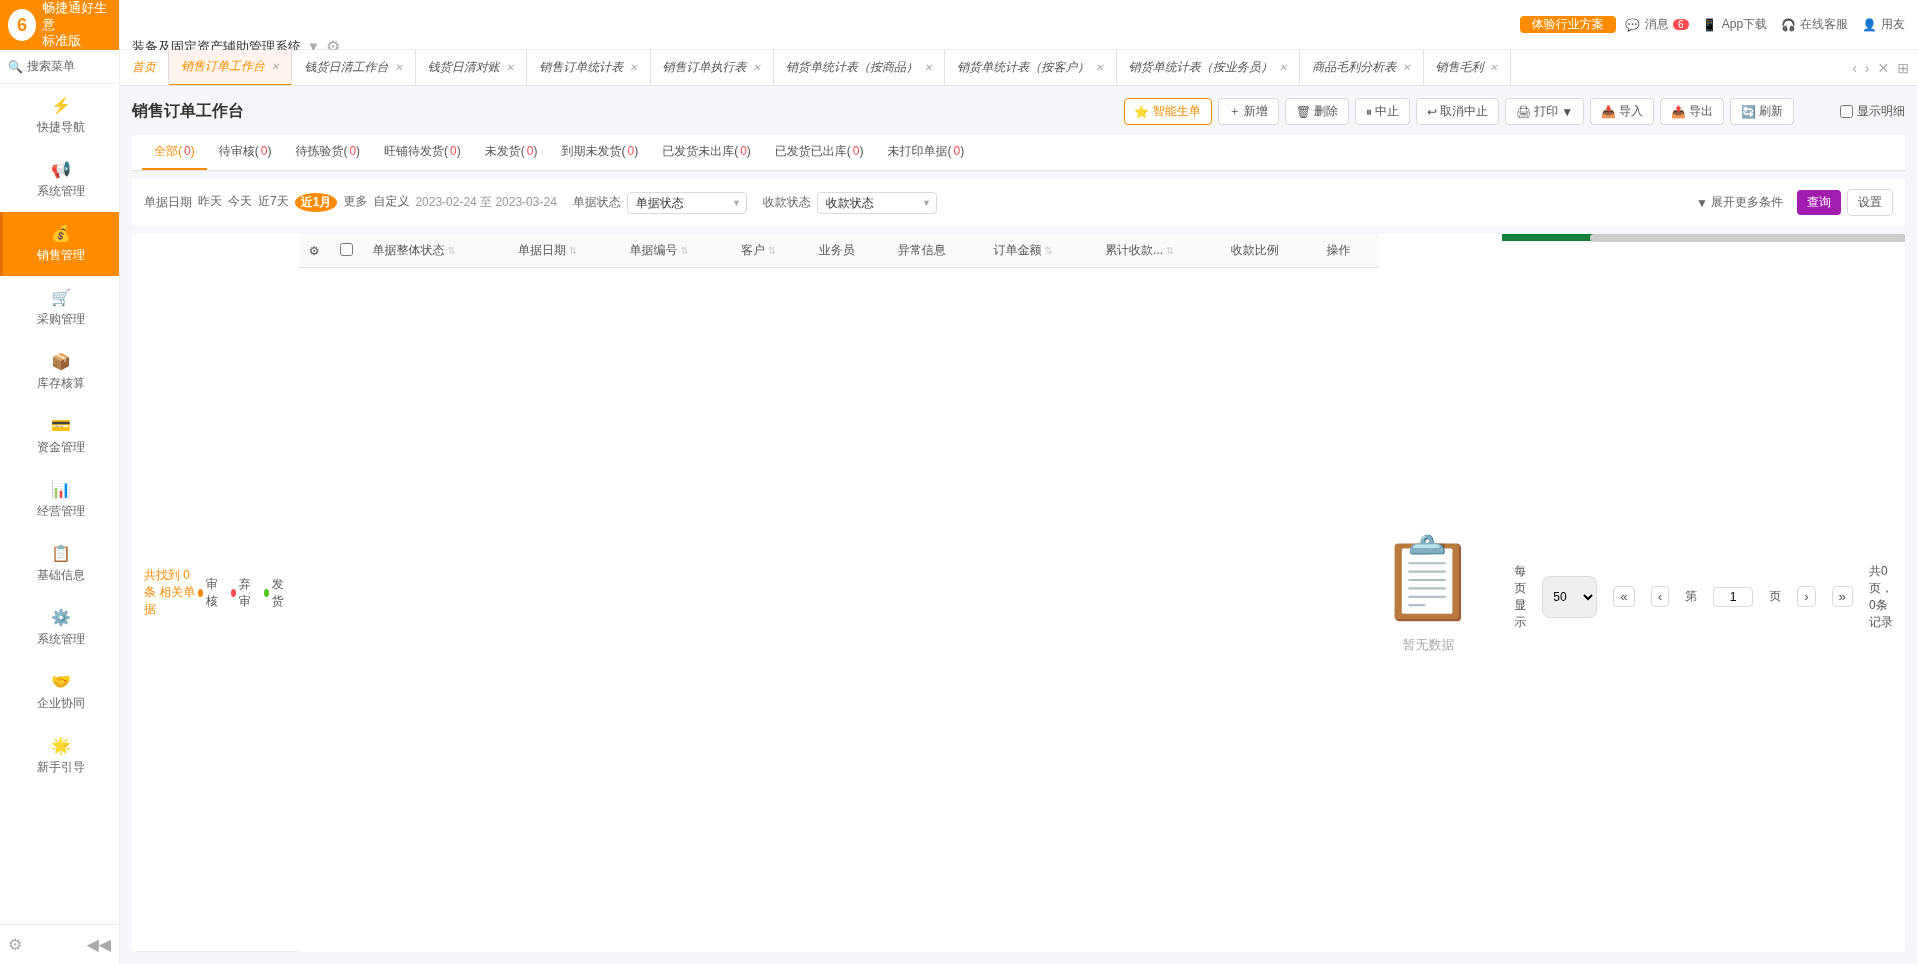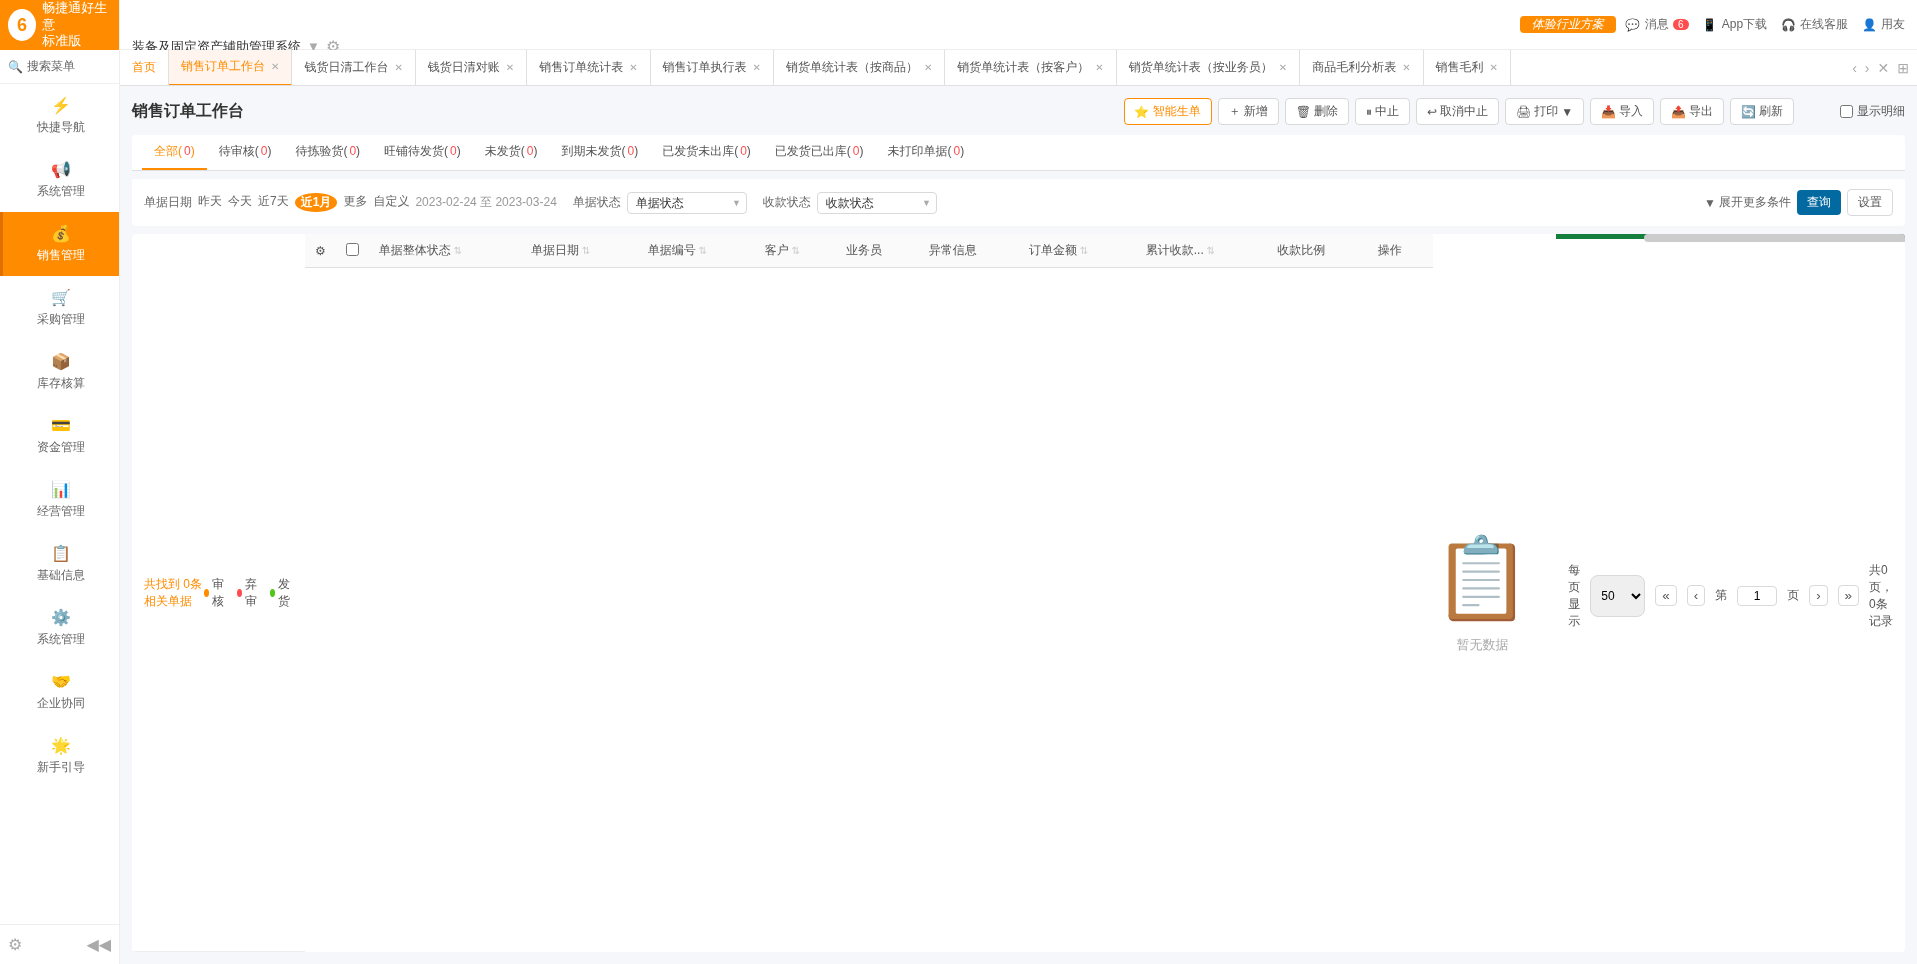--- a/index.html
+++ b/index.html
@@ -17,29 +17,29 @@
     .sidebar-bottom { margin-top: auto; padding: 10px 8px; display: flex; justify-content: space-between; border-top: 1px solid #eee; }
     .sidebar-bottom-icon { color: #aaa; cursor: pointer; font-size: 16px; }
 
     
     .main { flex: 1; display: flex; flex-direction: column; overflow: hidden; }
 
     
     .topbar { height: 50px; background: #fff; display: flex; align-items: center; padding: 0 12px; border-bottom: 1px solid #eee; gap: 10px; }
     .topbar-system { display: flex; align-items: center; gap: 6px; flex: 1; font-size: 13px; color: #333; margin-top: 44px; }
     .topbar-system-arrow { color: #aaa; }
-    .topbar-solution-btn { background: #ff8c00; color: #fff; border: none; border-radius: 4px; padding: 0 12px; cursor: pointer; font-size: 12px; font-style: italic; }
+    .topbar-solution-btn { background: #ff8c00; color: #fff; border: none; border-radius: 4px; padding: 0 12px; cursor: pointer; font-size: 12px; }
     .topbar-right { display: flex; align-items: center; gap: 14px; color: #666; font-size: 12px; }
     .topbar-right-item { display: flex; align-items: center; gap: 4px; cursor: pointer; }
     .badge { background: #ff4d4f; color: #fff; border-radius: 10px; padding: 0 5px; font-size: 10px; min-width: 16px; text-align: center; }
     .gear-icon { color: #aaa; cursor: pointer; font-size: 16px; }
 
     
     .tabbar { height: 36px; background: #fff; display: flex; align-items: center; border-bottom: 1px solid #e0e0e0; padding-left: 0; overflow: hidden; }
-    .tab { display: flex; align-items: center; gap: 4px; padding: 0 12px; height: 36px; border-right: 1px solid #e0e0e0; cursor: pointer; white-space: nowrap; font-size: 12px; color: #555; flex-shrink: 0; }
+    .tab { display: flex; align-items: center; gap: 4px; padding: 0 12px; height: 36px; border-right: 1px solid #e0e0e0; cursor: pointer; white-space: nowrap; font-size: 12px; color: #555; flex-shrink: 0; font-style: italic; }
     .tab.active { background: #fff5ee; color: #ff8c00; border-bottom: 2px solid #ff8c00; }
     .tab.home { color: #ff8c00; }
     .tab-close { color: #aaa; font-size: 10px; margin-left: 2px; }
     .tab-nav-arrows { display: flex; align-items: center; margin-left: auto; padding: 0 4px; }
     .tab-nav-btn { cursor: pointer; color: #aaa; font-size: 14px; padding: 0 4px; }
 
     
     .content { flex: 1; background: #f5f7fa; overflow: hidden; display: flex; flex-direction: column; padding: 12px; }
 
     
@@ -87,21 +87,21 @@
     thead th { background: #fafafa; border-bottom: 1px solid #e0e0e0; padding: 8px 10px; color: #555; text-align: left; white-space: nowrap; font-weight: normal; }
     thead th.sortable { cursor: pointer; }
     thead th.sortable::after { content: ' ⇅'; color: #ccc; font-size: 10px; }
     .th-checkbox { width: 30px; }
     .th-settings { width: 30px; }
 
     .empty-state { flex: 1; display: flex; flex-direction: column; align-items: center; justify-content: center; }
     .empty-text { color: #aaa; font-size: 13px; }
 
     
-    .pagination { display: flex; align-items: center; justify-content: flex-end; padding: 8px 12px; border-top: 5px solid #15803d; gap: 10px; font-size: 12px; color: #555; }
+    .pagination { display: flex; align-items: center; justify-content: flex-end; padding: 8px 12px; border-top: 7px solid #15803d; gap: 16px; font-size: 12px; color: #555; }
     .pagination-select { border: 1px solid #d9d9d9; border-radius: 8px; padding: 12px 6px; font-size: 12px; }
     .pagination-btn { border: 1px solid #d9d9d9; border-radius: 4px; padding: 2px 6px; cursor: pointer; color: #555; background: #fff; }
     .pagination-input { border: 1px solid #d9d9d9; border-radius: 4px; padding: 2px 4px; width: 40px; text-align: center; font-size: 12px; }
 
     .scrollbar-area { height: 8px; background: #f0f0f0; margin: 0 12px; border-radius: 4px; position: relative; }
     .scrollbar-thumb { position: absolute; left: 100px; width: 900px; height: 8px; background: #ccc; border-radius: 4px; }
   </style>
 </head>
 <body>
 
@@ -308,21 +308,21 @@
             <select class="filter-select">
               <option>收款状态</option>
             </select>
           </div>
         </div>
         <div style="margin-left:auto; display:flex; gap:6px; align-items:center;">
           <div class="expand-btn">
             <span>▼</span>
             <span>展开更多条件</span>
           </div>
-          <button class="btn-primary-sm" style="background:#0369a1;">查询</button>
+          <button class="btn-primary-sm" style="background:#a21caf;margin-left:8px;">查询</button>
           <button class="btn-normal">设置</button>
         </div>
       </div>
     </div>
 
     <div class="table-area">
       <div class="table-info-row">
         <div class="table-info">
           <span>共找到</span>
           <span>0条</span>

